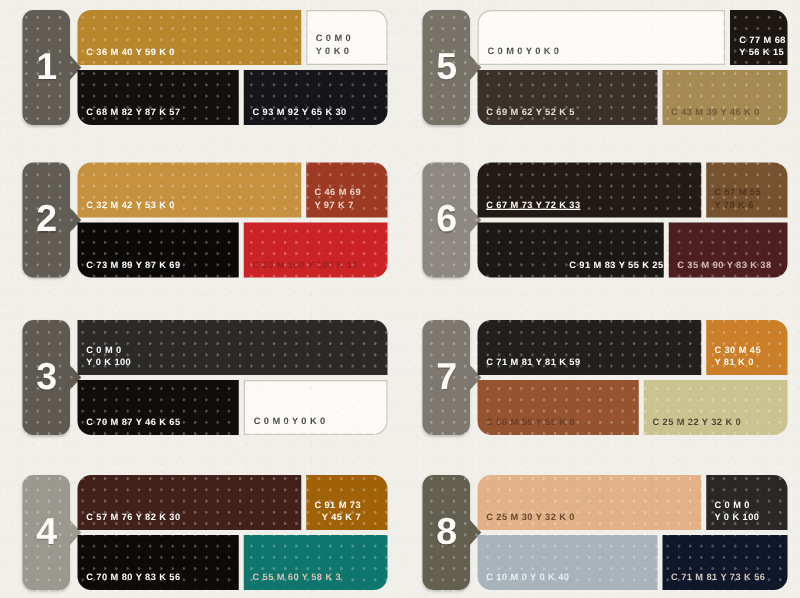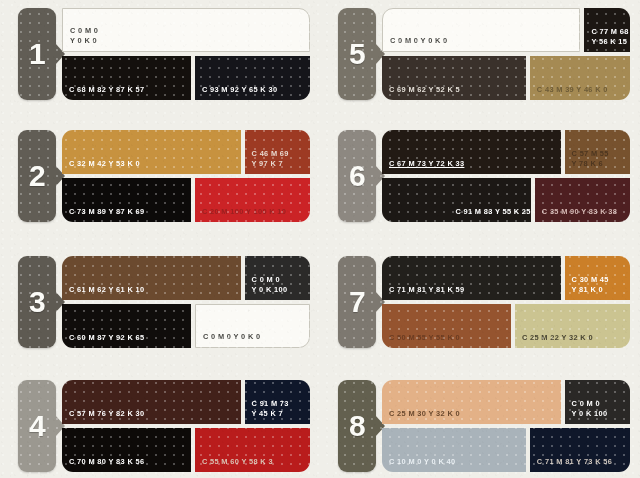--- a/index.html
+++ b/index.html
@@ -114,20 +114,23 @@
 <body>
 
 <div id="grid">
     <div class="card" style="left: 18px; top: 8px; width: 292px; height: 92px;">
       <div class="tab" style="background: rgb(97, 93, 85); color: rgb(97, 93, 85);">
         <span class="tab-num">1</span>
         <span class="tab-arrow"></span>
       </div>
       <div class="swatches">
         <div class="srow">
+          <div class="sw lt" style="flex: 0 0 72%; background: rgb(184, 134, 43);">
+            <div class="sw-label" style="color: rgb(255, 255, 255);">C 36  M 40  Y 59  K 0</div>
+          </div>
           <div class="sw rt outlined" style="flex: 1 1 auto; background: rgb(251, 250, 246);">
             <div class="sw-label" style="color: rgb(74, 74, 70);">C 0  M 0
 Y 0  K 0</div>
           </div>
         </div>
         <div class="srow">
           <div class="sw lb" style="flex: 0 0 52%; background: rgb(20, 16, 13);">
             <div class="sw-label" style="color: rgb(255, 255, 255);">C 68  M 82  Y 87  K 57</div>
           </div>
           <div class="sw rb" style="flex: 1 1 auto; background: rgb(21, 21, 26);">
@@ -161,58 +164,55 @@
         </div>
       </div>
     </div>
     <div class="card" style="left: 18px; top: 256px; width: 292px; height: 92px;">
       <div class="tab" style="background: rgb(94, 90, 82); color: rgb(94, 90, 82);">
         <span class="tab-num">3</span>
         <span class="tab-arrow"></span>
       </div>
       <div class="swatches">
         <div class="srow">
-          <div class="sw lt" style="flex: 0 0 72%; background: rgb(107, 74, 47);">
-            <div class="sw-label" style="color: rgb(255, 255, 255);">C 61  M 62  Y 61  K 10</div>
-          </div>
           <div class="sw rt" style="flex: 1 1 auto; background: rgb(43, 42, 41);">
             <div class="sw-label" style="color: rgb(255, 255, 255);">C 0  M 0
 Y 0  K 100</div>
           </div>
         </div>
         <div class="srow">
           <div class="sw lb" style="flex: 0 0 52%; background: rgb(16, 13, 11);">
-            <div class="sw-label" style="color: rgb(255, 255, 255);">C 60  M 87  Y 92  K 65</div>
+            <div class="sw-label" style="color: rgb(255, 255, 255);">C 70  M 87  Y 46  K 65</div>
           </div>
           <div class="sw rb outlined" style="flex: 1 1 auto; background: rgb(251, 250, 246);">
             <div class="sw-label" style="color: rgb(74, 74, 70);">C 0  M 0  Y 0  K 0</div>
           </div>
         </div>
       </div>
     </div>
     <div class="card" style="left: 18px; top: 380px; width: 292px; height: 92px;">
       <div class="tab" style="background: rgb(155, 152, 144); color: rgb(155, 152, 144);">
         <span class="tab-num">4</span>
         <span class="tab-arrow"></span>
       </div>
       <div class="swatches">
         <div class="srow">
           <div class="sw lt" style="flex: 0 0 72%; background: rgb(66, 33, 26);">
             <div class="sw-label" style="color: rgb(255, 255, 255);">C 57  M 76  Y 82  K 30</div>
           </div>
-          <div class="sw rt" style="flex: 1 1 auto; background: #0f172a;">
+          <div class="sw rt" style="flex: 1 1 auto; background: #a16207; text-align: right;">
             <div class="sw-label" style="color: rgb(255, 255, 255);">C 91  M 73
 Y 45  K 7</div>
           </div>
         </div>
         <div class="srow">
           <div class="sw lb" style="flex: 0 0 52%; background: rgb(13, 10, 8);">
             <div class="sw-label" style="color: rgb(255, 255, 255);">C 70  M 80  Y 83  K 56</div>
           </div>
-          <div class="sw rb" style="flex: 1 1 auto; background: #b91c1c;">
+          <div class="sw rb" style="flex: 1 1 auto; background: #0f766e;">
             <div class="sw-label" style="color: rgb(217, 194, 179);">C 55  M 60  Y 58  K 3</div>
           </div>
         </div>
       </div>
     </div>
     <div class="card" style="left: 338px; top: 8px; width: 292px; height: 92px;">
       <div class="tab" style="background: rgb(120, 115, 104); color: rgb(120, 115, 104);">
         <span class="tab-num">5</span>
         <span class="tab-arrow"></span>
       </div>

